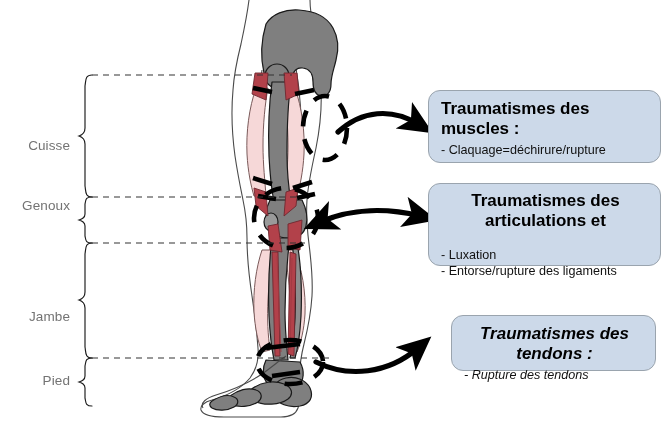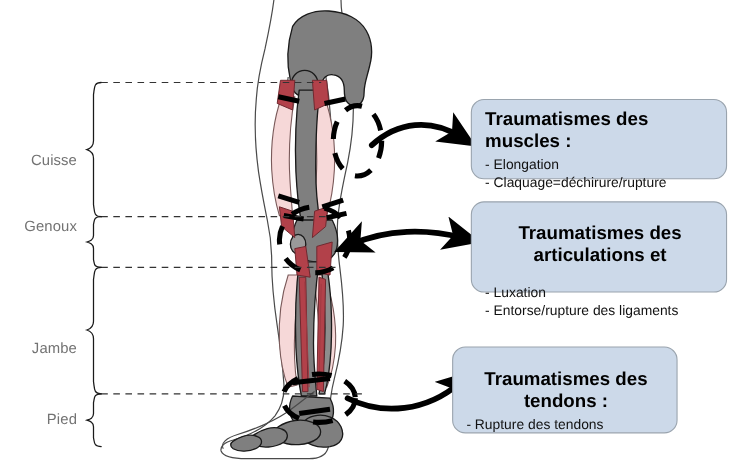--- a/index.html
+++ b/index.html
@@ -31,21 +31,21 @@
     padding:8px 10px 7px 12px;
     color:#000000;
   }
   .callout .c-title{
     font-size:17px;
     font-weight:bold;
     line-height:1.18;
     margin:0 0 3px 0;
     color:#000;
   }
-  .callout .c-title.center{text-align:center;margin-top:11px;}
+  .callout .c-title.center{text-align:center;}
   .callout .c-item{
     font-size:12.6px;
     line-height:1.30;
     margin:0;
     color:#111;
     white-space:nowrap;
   }
   .spell{
     text-decoration:none;
     background-image:
@@ -224,28 +224,27 @@
     </g>
   </svg>
 
   <div class="region-label" style="left:8px;top:138px;width:62px;">Cuisse</div>
   <div class="region-label" style="left:8px;top:198px;width:62px;">Genoux</div>
   <div class="region-label" style="left:8px;top:309px;width:62px;">Jambe</div>
   <div class="region-label" style="left:8px;top:373px;width:62px;">Pied</div>
 
   <div class="callout" style="left:428px;top:90px;width:233px;height:73px;">
     <p class="c-title">Traumatismes des muscles :</p>
-    <p class="c-item">- Elongation</p>
     <p class="c-item">- Claquage=déchirure/rupture</p>
   </div>
 
   <div class="callout" style="left:428px;top:183px;width:233px;height:83px;padding-top:7px;">
     <p class="c-title center">Traumatismes des articulations et</p>
     <p class="c-item" style="margin-top:16px;">- Luxation</p>
     <p class="c-item">- Entorse/rupture des ligaments</p>
   </div>
 
-  <div class="callout" style="left:411px;top:315px;width:205px;height:79px;">
+  <div class="callout" style="left:451px;top:315px;width:205px;height:56px;font-style:italic;">
     <p class="c-title center">Traumatismes des tendons :</p>
     <p class="c-item">- Rupture des tendons</p>
   </div>
 
 </div>
 
 </body></html>

